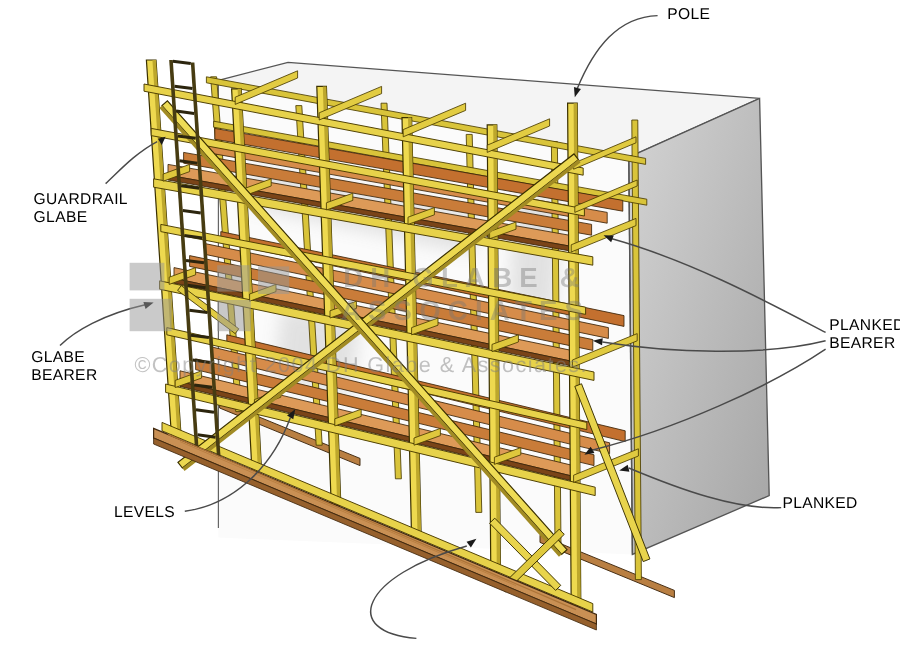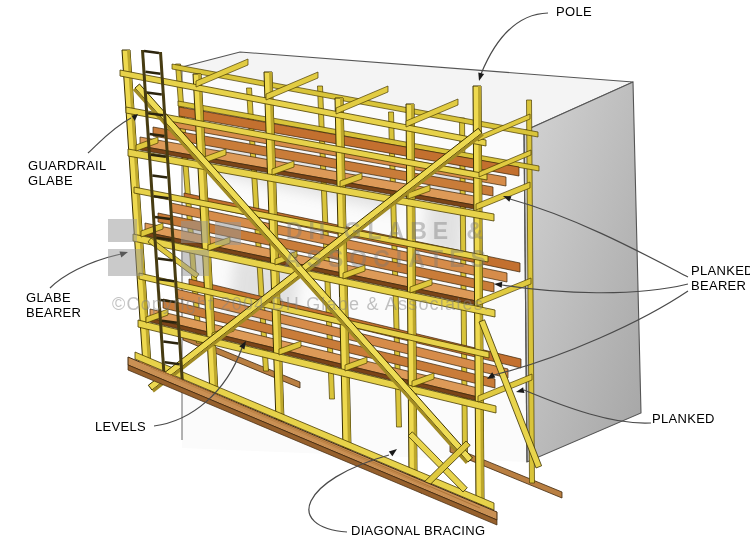--- a/index.html
+++ b/index.html
@@ -225,15 +225,14 @@
 
 <div class="fig-label" style="left:556px;top:5px">POLE</div>
 <div class="fig-label" style="left:28px;top:159px">GUARDRAIL</div>
 <div class="fig-label" style="left:28px;top:174px">GLABE</div>
 <div class="fig-label" style="left:26px;top:291px">GLABE</div>
 <div class="fig-label" style="left:26px;top:306px">BEARER</div>
 <div class="fig-label" style="left:95px;top:420px">LEVELS</div>
 <div class="fig-label" style="left:691px;top:264px">PLANKED</div>
 <div class="fig-label" style="left:691px;top:279px">BEARER</div>
 <div class="fig-label" style="left:652px;top:412px">PLANKED</div>
-<div class="fig-label" style="left:351px;top:524px">DIAGONAL BRACING</div>
 
 </div>
 
 </body></html>

